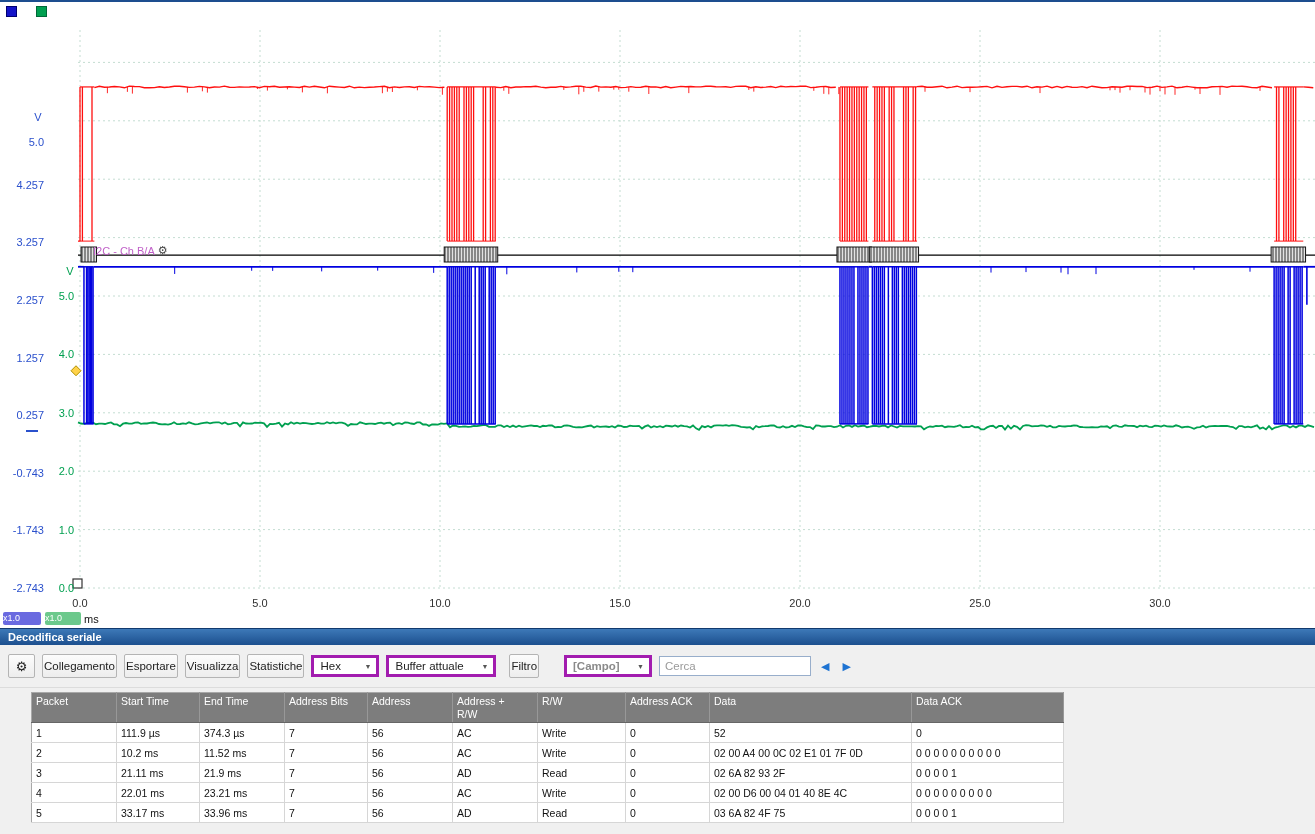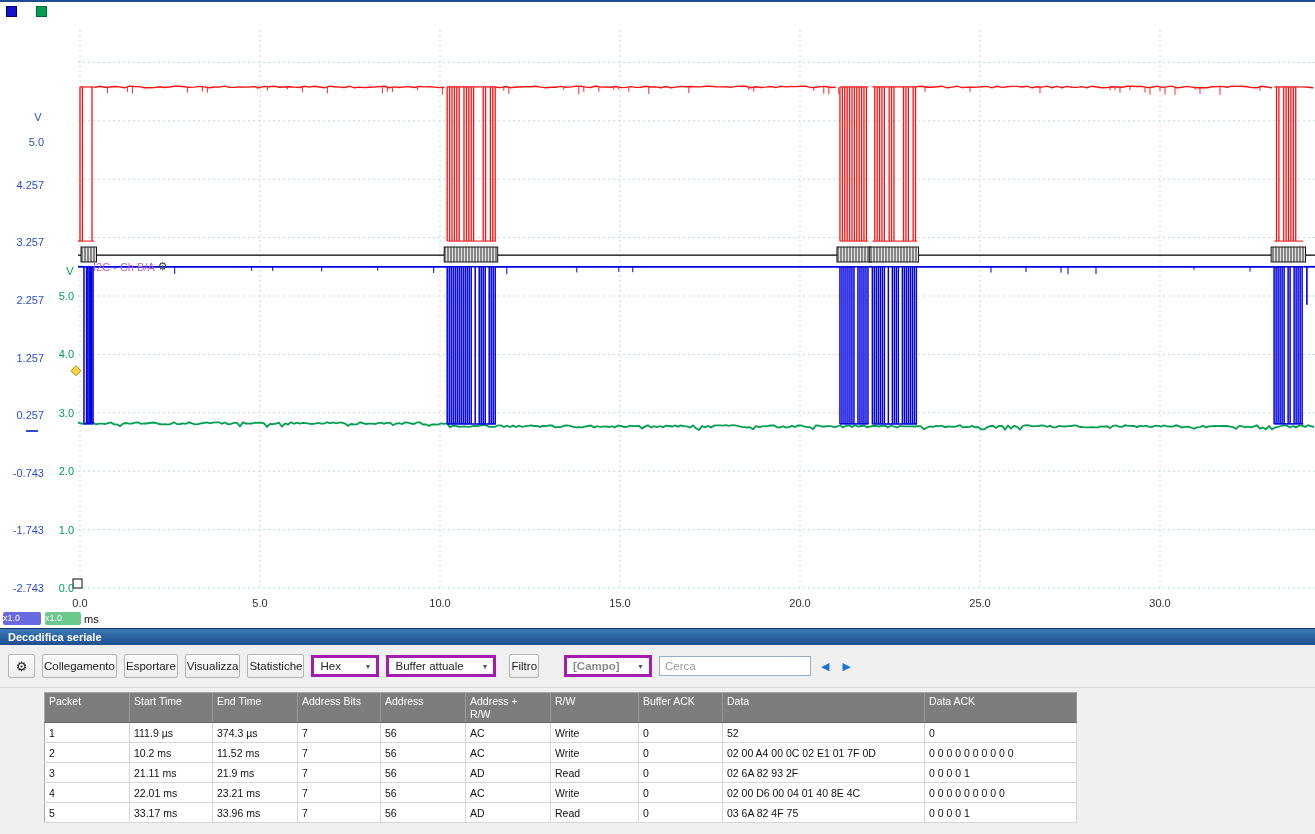--- a/index.html
+++ b/index.html
@@ -3,21 +3,21 @@
 <meta charset="utf-8">
 <style>
   html,body{margin:0;padding:0;background:#fff;width:1315px;height:834px;overflow:hidden;
             font-family:"Liberation Sans",sans-serif;}
   #top-edge{position:absolute;left:0;top:0;width:1315px;height:2px;background:#1d4e8f;}
   #scope{position:absolute;left:0;top:0;width:1315px;height:628px;background:#fff;}
   #wave-svg{position:absolute;left:0;top:0;}
   .chsq{position:absolute;top:6px;width:9px;height:9px;}
   #chA{left:6px;background:#1414c8;border:1px solid #000070;}
   #chB{left:36px;background:#00a050;border:1px solid #006838;}
-  .decode-label{position:absolute;left:93px;top:260px;display:inline-flex;align-items:center;gap:3px;
+  .decode-label{position:absolute;left:93px;top:244px;display:inline-flex;align-items:center;gap:3px;
                 font-size:11px;color:#c060c8;white-space:nowrap;}
   .decode-label .gear{color:#444;font-size:11px;}
   .zoom-badge{position:absolute;top:612px;height:13px;line-height:13px;font-size:9px;color:#fff;
               border-radius:2px;}
   #badge1{left:3px;width:38px;background:#6a6ae0;}
   #badge2{left:45px;width:36px;background:#6cc98c;}
 
   #decode{position:absolute;left:0;top:628px;width:1315px;height:218px;box-sizing:border-box;
           background:#f0f0f0;border-bottom:3px solid #1d4e8f;}
   .panel-titlebar{height:17px;line-height:17px;background:linear-gradient(#3d79b8,#1c4f8e);
@@ -30,21 +30,21 @@
   .gearbtn{width:27px;padding:0;font-size:13px;}
   .dd{display:inline-flex;align-items:center;justify-content:space-between;background:#fff;
       border:3px solid #a21caf;height:22px;box-sizing:border-box;padding:0 5px 0 6px;font-size:11.5px;color:#222;}
   .dd-arrow{font-size:7px;color:#555;margin-left:6px;}
   .dd.muted .dd-val{color:#8a8a8a;font-weight:bold;}
   .search{width:152px;height:20px;border:1px solid #98aecb;padding:0 5px;font-size:11.5px;
           font-family:"Liberation Sans",sans-serif;box-sizing:border-box;}
   .search::placeholder{color:#9a9a9a;}
   .nav{background:none;border:none;color:#1e73d2;font-size:11px;padding:0 3px;cursor:default;}
 
-  .table-wrap{padding:4px 0 0 8px;margin-left:36px;}
+  .table-wrap{padding:4px 0 0 31px;}
   #decode-table{border-collapse:collapse;table-layout:fixed;width:1032px;background:#fff;
                 font-size:10.5px;border:1px solid #a8a8a8;}
   #decode-table th{background:#7d7d7d;color:#fff;text-align:left;vertical-align:top;font-weight:normal;
                    padding:2px 4px;border-right:1px solid #989898;border-bottom:1px solid #666;
                    white-space:pre-line;line-height:1.2;height:25px;}
   #decode-table td{padding:2px 4px;height:15px;border-right:1px solid #d6d6d6;border-bottom:1px solid #d6d6d6;
                    white-space:nowrap;overflow:hidden;color:#111;}
 </style>
 </head>
 <body>
@@ -408,21 +408,21 @@
         <thead>
           <tr>
             <th>Packet</th>
             <th>Start Time</th>
             <th>End Time</th>
             <th>Address Bits</th>
             <th>Address</th>
             <th>Address +
 R/W</th>
             <th>R/W</th>
-            <th>Buffer ACK</th>
+            <th>Address ACK</th>
             <th>Data</th>
             <th>Data ACK</th>
           </tr>
         </thead>
         <tbody>
           <tr>
             <td>1</td>
             <td>111.9 µs</td>
             <td>374.3 µs</td>
             <td>7</td>

